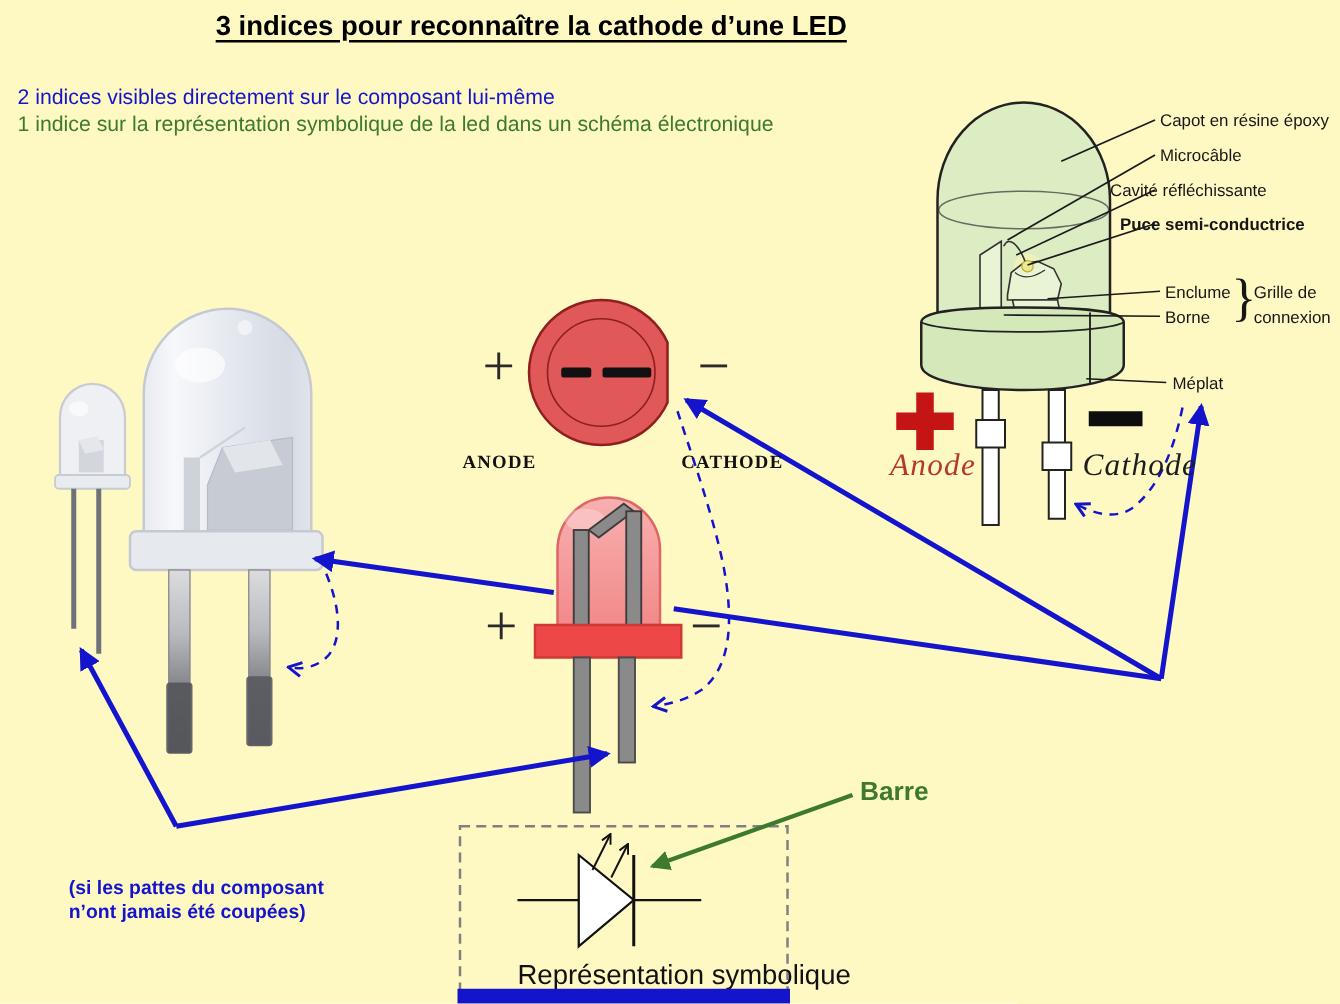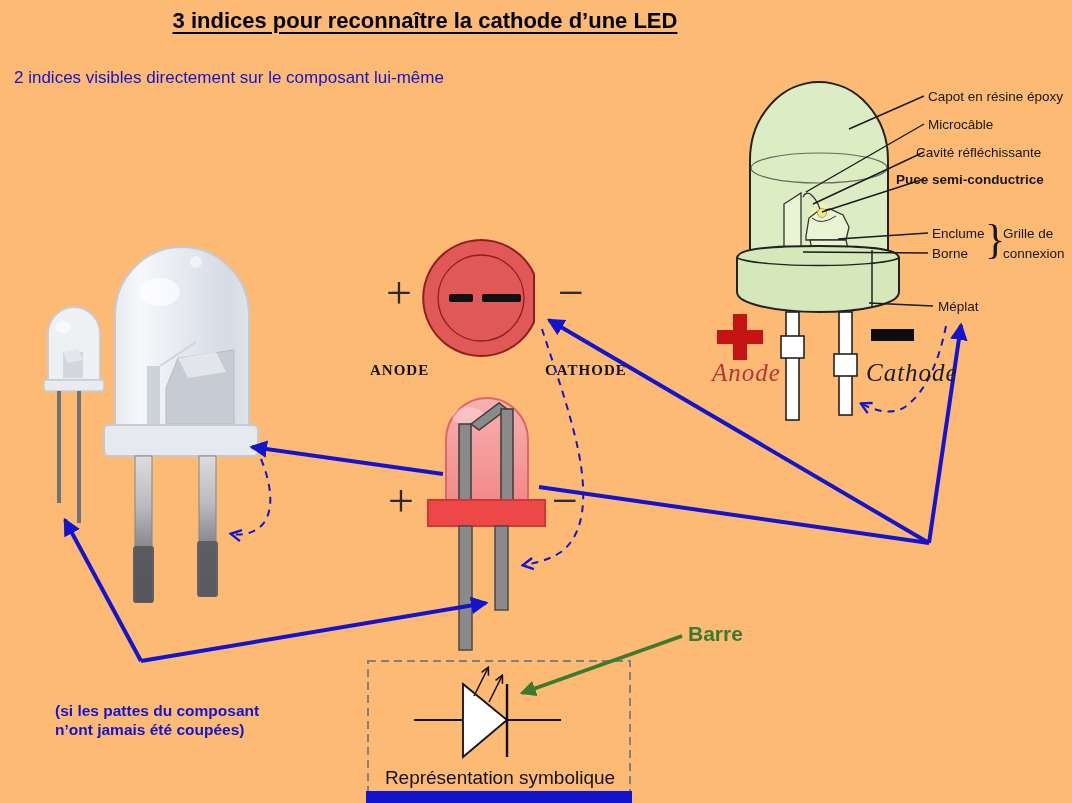--- a/index.html
+++ b/index.html
@@ -1,36 +1,36 @@
 <!DOCTYPE html>
 <html style="--blue: #1414cc; --green: #3d7a2e; --red: #c41414; --circle_red: #e15858; --led_pink: #f59494; --led_flange_red: #ee4747; --cutaway_green: #dcedc4;"><head>
 <meta charset="utf-8">
 <style>
   :root{
     --blue:#1414cc; --green:#3d7a2e; --red:#c41414;
     --circle_red:#e15858; --led_pink:#f59494; --led_flange_red:#ee4747; --cutaway_green:#dcedc4;
   }
   html,body{margin:0;padding:0;background:#fff;}
-  #canvas{position:relative;width:1072px;height:803px;background:#fdba74;overflow:hidden;
+  #canvas{position:relative;width:1072px;height:803px;background:#fef9c3;overflow:hidden;
           font-family:"Liberation Sans",sans-serif;}
   #art{position:absolute;left:0;top:0;z-index:1;}
   .t{position:absolute;z-index:2;white-space:nowrap;line-height:1.18;}
   .title{font-size:22px;font-weight:bold;color:#000;text-decoration:underline;text-underline-offset:4px;text-decoration-thickness:2px;text-align:center;}
   .intro1{font-size:17px;color:var(--blue);}
   .intro2{font-size:17px;color:var(--green);}
   .smallcap{font-family:"Liberation Serif",serif;font-weight:bold;font-size:15px;letter-spacing:1px;color:#111;}
   .signserif{font-family:"Liberation Serif",serif;font-size:46px;font-weight:400;color:#2a2a2a;line-height:1;}
   .cutlabel{font-size:13.5px;color:#161616;}
   .brace{font-family:"Liberation Serif",serif;font-size:42px;font-weight:400;color:#161616;line-height:1;}
   .anodeit{font-family:"Liberation Serif",serif;font-style:italic;font-size:25px;color:#b5382e;letter-spacing:1px;}
   .cathit{font-family:"Liberation Serif",serif;font-style:italic;font-size:25px;color:#1d1d1d;letter-spacing:1px;}
   .bluebold{font-size:21px;font-weight:bold;color:var(--blue);}
   .bluesub{font-size:15.5px;font-weight:bold;color:var(--blue);line-height:1.25;}
   .greenbold{font-size:21px;font-weight:bold;color:var(--green);}
-  .repsym{font-size:19px;color:#111;text-align:center;}
+  .repsym{font-size:22px;color:#111;text-align:center;margin-left:34px;}
   .u{text-decoration:underline;text-underline-offset:3px;}
   .sarrow{stroke:var(--blue);stroke-width:4;fill:none;}
   .darrow{stroke:var(--blue);stroke-width:2;fill:none;stroke-dasharray:7 6;}
   .garrow{stroke:var(--green);stroke-width:3.5;fill:none;}
   .leader{stroke:#1a1a1a;stroke-width:1.4;fill:none;}
   #bottom-bar{position:absolute;z-index:2;left:366px;top:791px;width:266px;height:12px;background:var(--blue);}
 </style>
 </head>
 <body>
 
@@ -176,32 +176,33 @@
       <path d="M261,459 C272,486 274,510 263,524 C255,533 243,536 232,534" marker-end="url(#ahd)"></path>
       <path d="M542,329 C555,369 571,414 579,454 C587,497 585,534 561,552 C549,560 536,563 524,565" marker-end="url(#ahd)"></path>
       <path d="M946,326 C939,360 927,391 905,407 C891,416 874,410 862,404" marker-end="url(#ahd)"></path>
     </g>
 
     <line class="garrow" x1="682" y1="636" x2="522" y2="693" marker-end="url(#ahg)"></line>
   </svg>
 
   <div class="t title" style="left:130px;top:8px;width:590px;">3 indices pour reconnaître la cathode d’une LED</div>
   <div class="t intro1" style="left:14px;top:68px;">2 indices visibles directement sur le composant lui-même</div>
+  <div class="t intro2" style="left:14px;top:90px;">1 indice sur la représentation symbolique de la led dans un schéma électronique</div>
 
   <div class="t signserif" style="left:386px;top:270px;">+</div>
   <div class="t signserif" style="left:558px;top:270px;">−</div>
   <div class="t smallcap" style="left:370px;top:362px;">ANODE</div>
   <div class="t smallcap" style="left:545px;top:362px;">CATHODE</div>
 
   <div class="t signserif" style="left:388px;top:478px;">+</div>
   <div class="t signserif" style="left:552px;top:478px;">−</div>
 
   <div class="t cutlabel" style="left:928px;top:89px;">Capot en résine époxy</div>
   <div class="t cutlabel" style="left:928px;top:117px;">Microcâble</div>
-  <div class="t cutlabel" style="left:888px;top:145px;margin-left:28px;">Cavité réfléchissante</div>
+  <div class="t cutlabel" style="left:888px;top:145px;">Cavité réfléchissante</div>
   <div class="t cutlabel" style="left:896px;top:172px;font-weight:bold;">Puce semi-conductrice</div>
   <div class="t cutlabel" style="left:932px;top:226px;">Enclume</div>
   <div class="t cutlabel" style="left:932px;top:246px;">Borne</div>
   <div class="t brace" style="left:985px;top:218px;">}</div>
   <div class="t cutlabel" style="left:1003px;top:226px;">Grille de</div>
   <div class="t cutlabel" style="left:1003px;top:246px;">connexion</div>
   <div class="t cutlabel" style="left:938px;top:299px;">Méplat</div>
   <div class="t anodeit" style="left:712px;top:358px;">Anode</div>
   <div class="t cathit" style="left:866px;top:358px;">Cathode</div>
 

